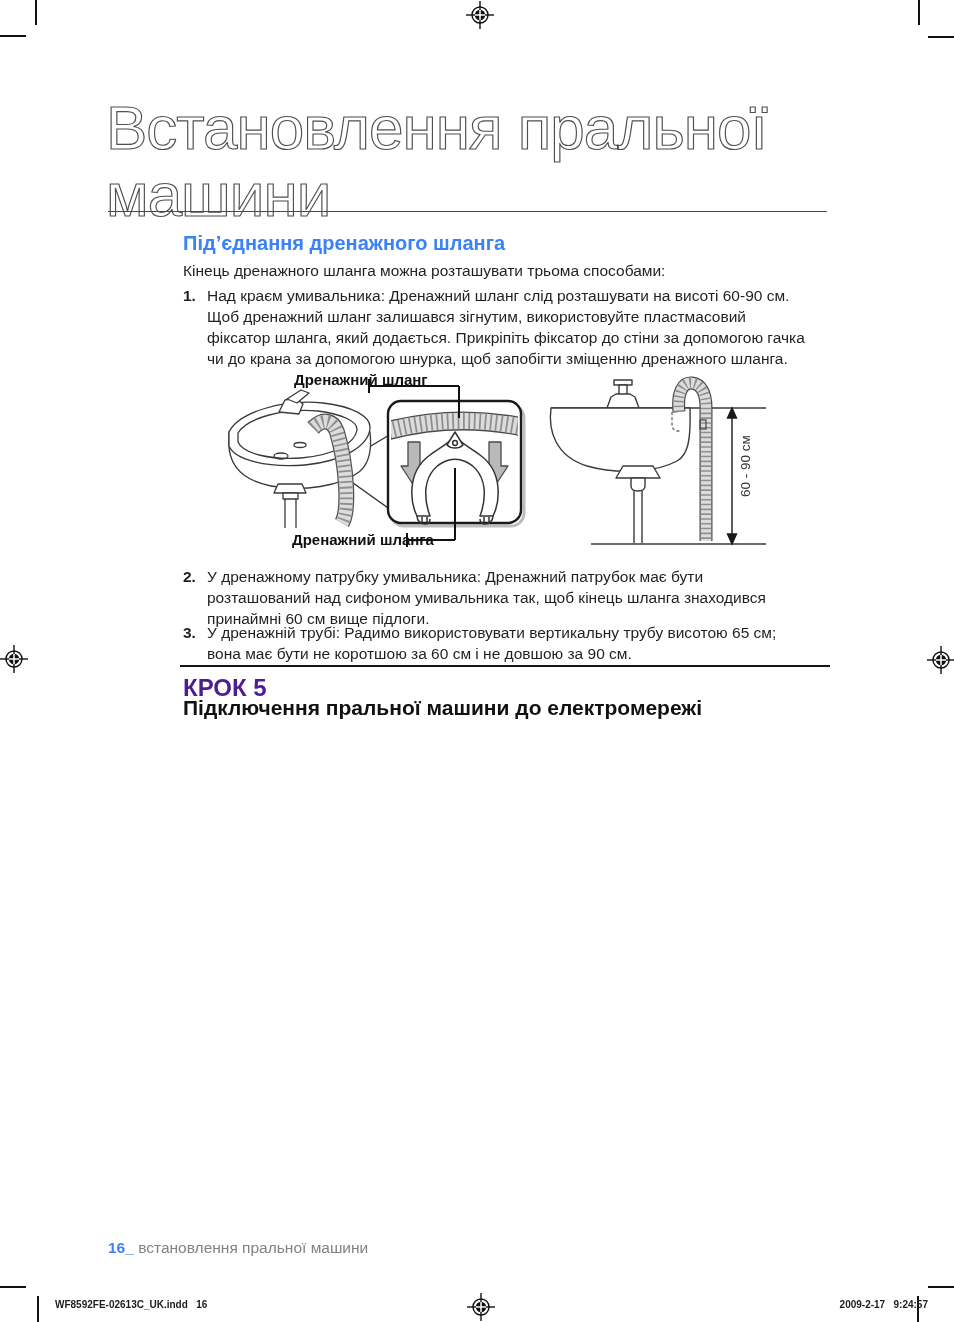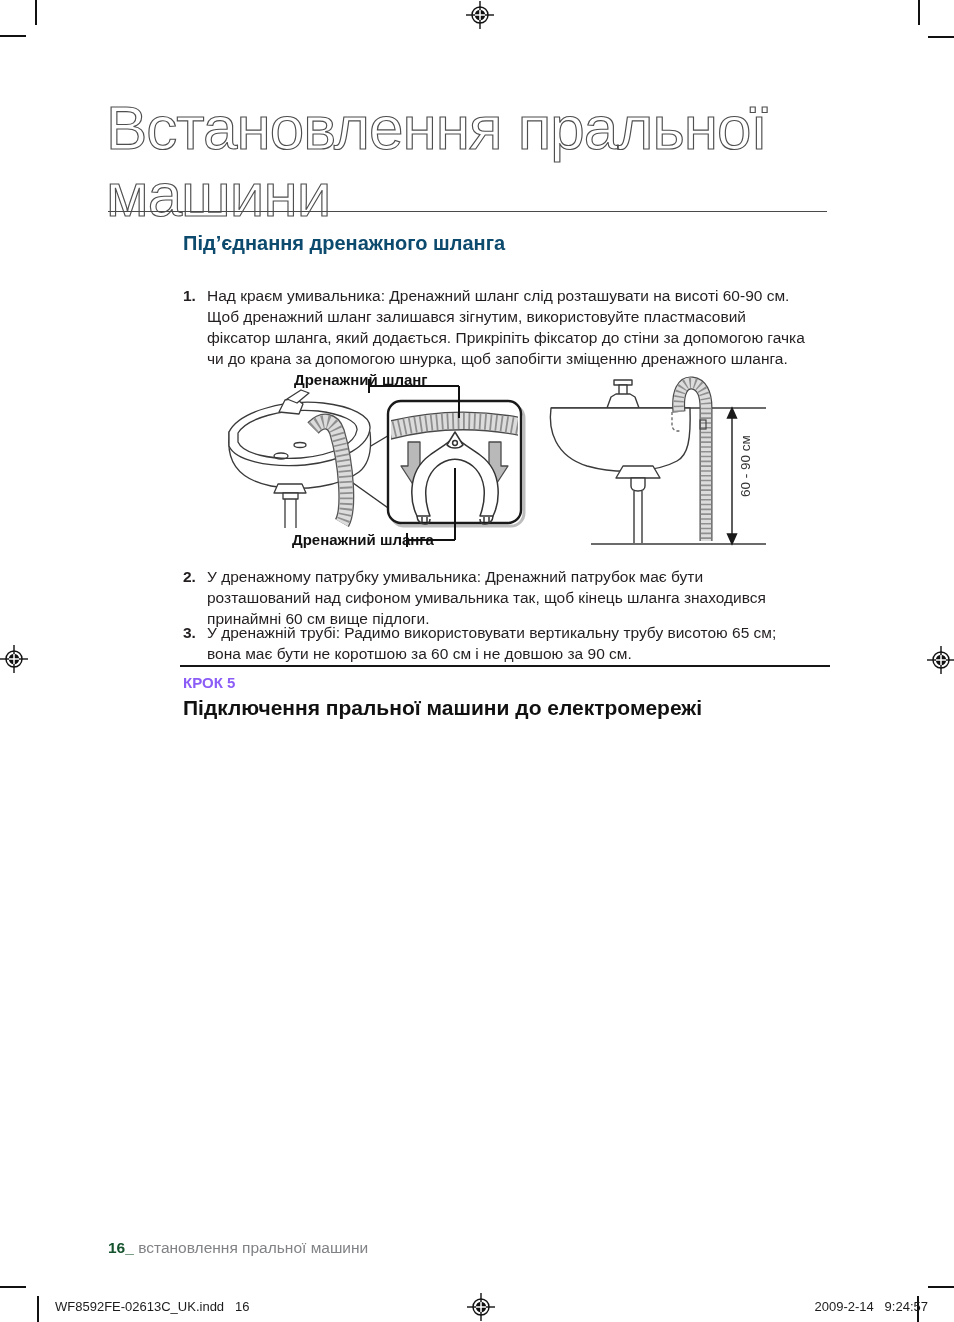--- a/index.html
+++ b/index.html
@@ -6,39 +6,39 @@
   .page{position:relative;width:954px;height:1322px;background:#fff;overflow:hidden;
         font-family:"Liberation Sans","DejaVu Sans",sans-serif;color:#231f20;}
   .abs{position:absolute;}
 
   
   .doc-title{left:106px;top:94px;width:745px;font-size:62px;line-height:67px;
     letter-spacing:-1px;color:#4f4f4f;-webkit-text-fill-color:#ffffff;
     -webkit-text-stroke:1.15px #4f4f4f;font-weight:400;}
   .title-rule{left:108px;top:211px;width:719px;border-top:1.6px solid #4a4a4a;}
 
-  .h2{font-size:20px;font-weight:bold;color:#0c4a6e;}
+  .h2{font-size:20px;font-weight:bold;color:#3b82f6;}
   .body-txt{font-size:15.5px;line-height:21px;color:#231f20;}
   .lead{font-weight:normal;}
   .num{position:absolute;left:183px;width:20px;font-weight:bold;font-size:15.5px;line-height:21px;}
   .itext{position:absolute;left:207px;width:598px;}
 
   .fig-label{font-size:15px;font-weight:bold;color:#111;white-space:nowrap;}
   .rot-label{left:693px;top:456px;width:110px;height:20px;text-align:center;
     font-size:13.5px;color:#333;transform:rotate(-90deg);white-space:nowrap;}
 
   .divider{left:180px;top:665px;width:650px;border-top:2px solid #161616;}
-  .kicker{left:183px;top:674px;font-size:15px;font-weight:bold;color:#8b5cf6;}
+  .kicker{left:183px;top:674px;font-size:24px;font-weight:bold;color:#4c1d95;}
   .step-h{left:183px;top:668px;font-size:21px;font-weight:bold;color:#111;margin-top:28px;}
 
   .footer{left:108px;top:1239px;font-size:15.5px;}
-  .footer .pg{font-weight:bold;color:#14532d;}
+  .footer .pg{font-weight:bold;color:#3b82f6;}
   .footer .ft{color:#808285;}
 
-  .print{font-size:13px;color:#1c1c1c;white-space:pre;}
+  .print{font-size:10px;color:#1c1c1c;white-space:pre;font-weight:bold;}
   .crop{position:absolute;background:#111;}
 </style>
 </head>
 <body>
 
 <div class="page">
 
   <div class="crop" style="left:35px;top:0;width:1.5px;height:25px;"></div>
   <div class="crop" style="left:0;top:35px;width:26px;height:1.5px;"></div>
   <div class="crop" style="left:918px;top:0;width:1.5px;height:25px;"></div>
@@ -78,20 +78,21 @@
     <circle cx="15" cy="15" r="5.2" fill="#111"></circle>
       <line x1="15" y1="10" x2="15" y2="20" stroke="#fff" stroke-width="1.5"></line>
       <line x1="10" y1="15" x2="20" y2="15" stroke="#fff" stroke-width="1.5"></line>
     <circle cx="15" cy="15" r="8" fill="none" stroke="#111" stroke-width="1.4"></circle>
   </svg>
 
   <div class="abs doc-title">Встановлення пральної машини</div>
   <div class="abs title-rule"></div>
 
   <div class="abs h2" style="left:183px;top:232px;">Під’єднання дренажного шланга</div>
+  <div class="abs body-txt" style="left:183px;top:260px;width:647px;">Кінець дренажного шланга можна розташувати трьома способами:</div>
 
   <div class="num" style="top:285px;">1.</div>
   <div class="itext body-txt" style="top:285px;"><span class="lead">Над краєм умивальника:</span><span> Дренажний шланг слід розташувати на висоті 60-90 см. Щоб дренажний шланг залишався зігнутим, використовуйте пластмасовий фіксатор шланга, який додається. Прикріпіть фіксатор до стіни за допомогою гачка чи до крана за допомогою шнурка, щоб запобігти зміщенню дренажного шланга.</span></div>
 
   <svg class="abs" style="left:183px;top:368px;" width="650" height="195" viewBox="0 0 650 195">
     <defs>
       <clipPath id="boxclip">
           <rect x="208" y="36" width="127" height="116" rx="11"></rect>
         </clipPath>
     </defs>
@@ -196,15 +197,15 @@
 
   <div class="abs divider"></div>
   <div class="abs kicker">КРОК 5</div>
   <div class="abs step-h">Підключення пральної машини до електромережі</div>
 
   <div class="abs footer">
     <span class="pg">16</span><span class="pg">_ </span><span class="ft">встановлення пральної машини</span>
   </div>
 
   <div class="abs print" style="left:55px;top:1299px;">WF8592FE-02613C_UK.indd   16</div>
-  <div class="abs print" style="right:26px;top:1299px;">2009-2-14   9:24:57</div>
+  <div class="abs print" style="right:26px;top:1299px;">2009-2-17   9:24:57</div>
 
 </div>
 
 </body></html>

